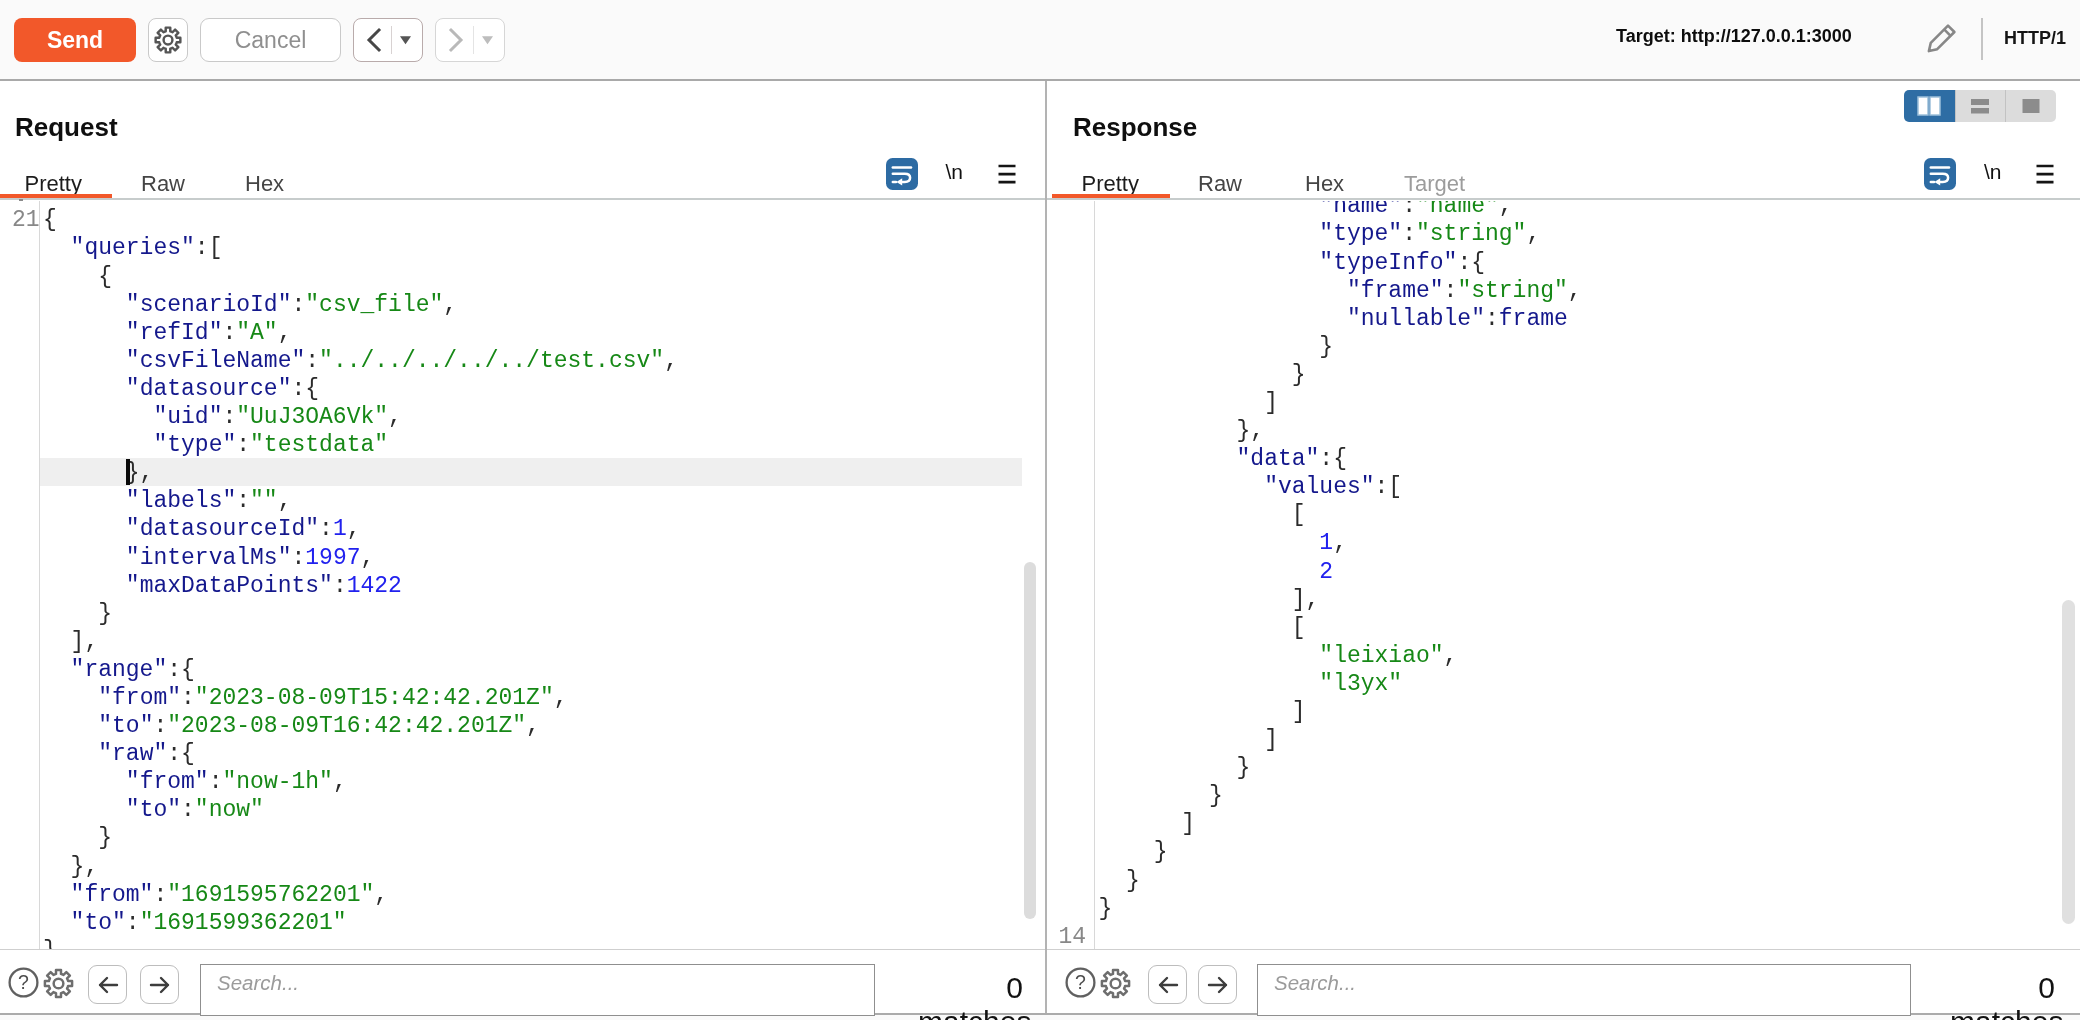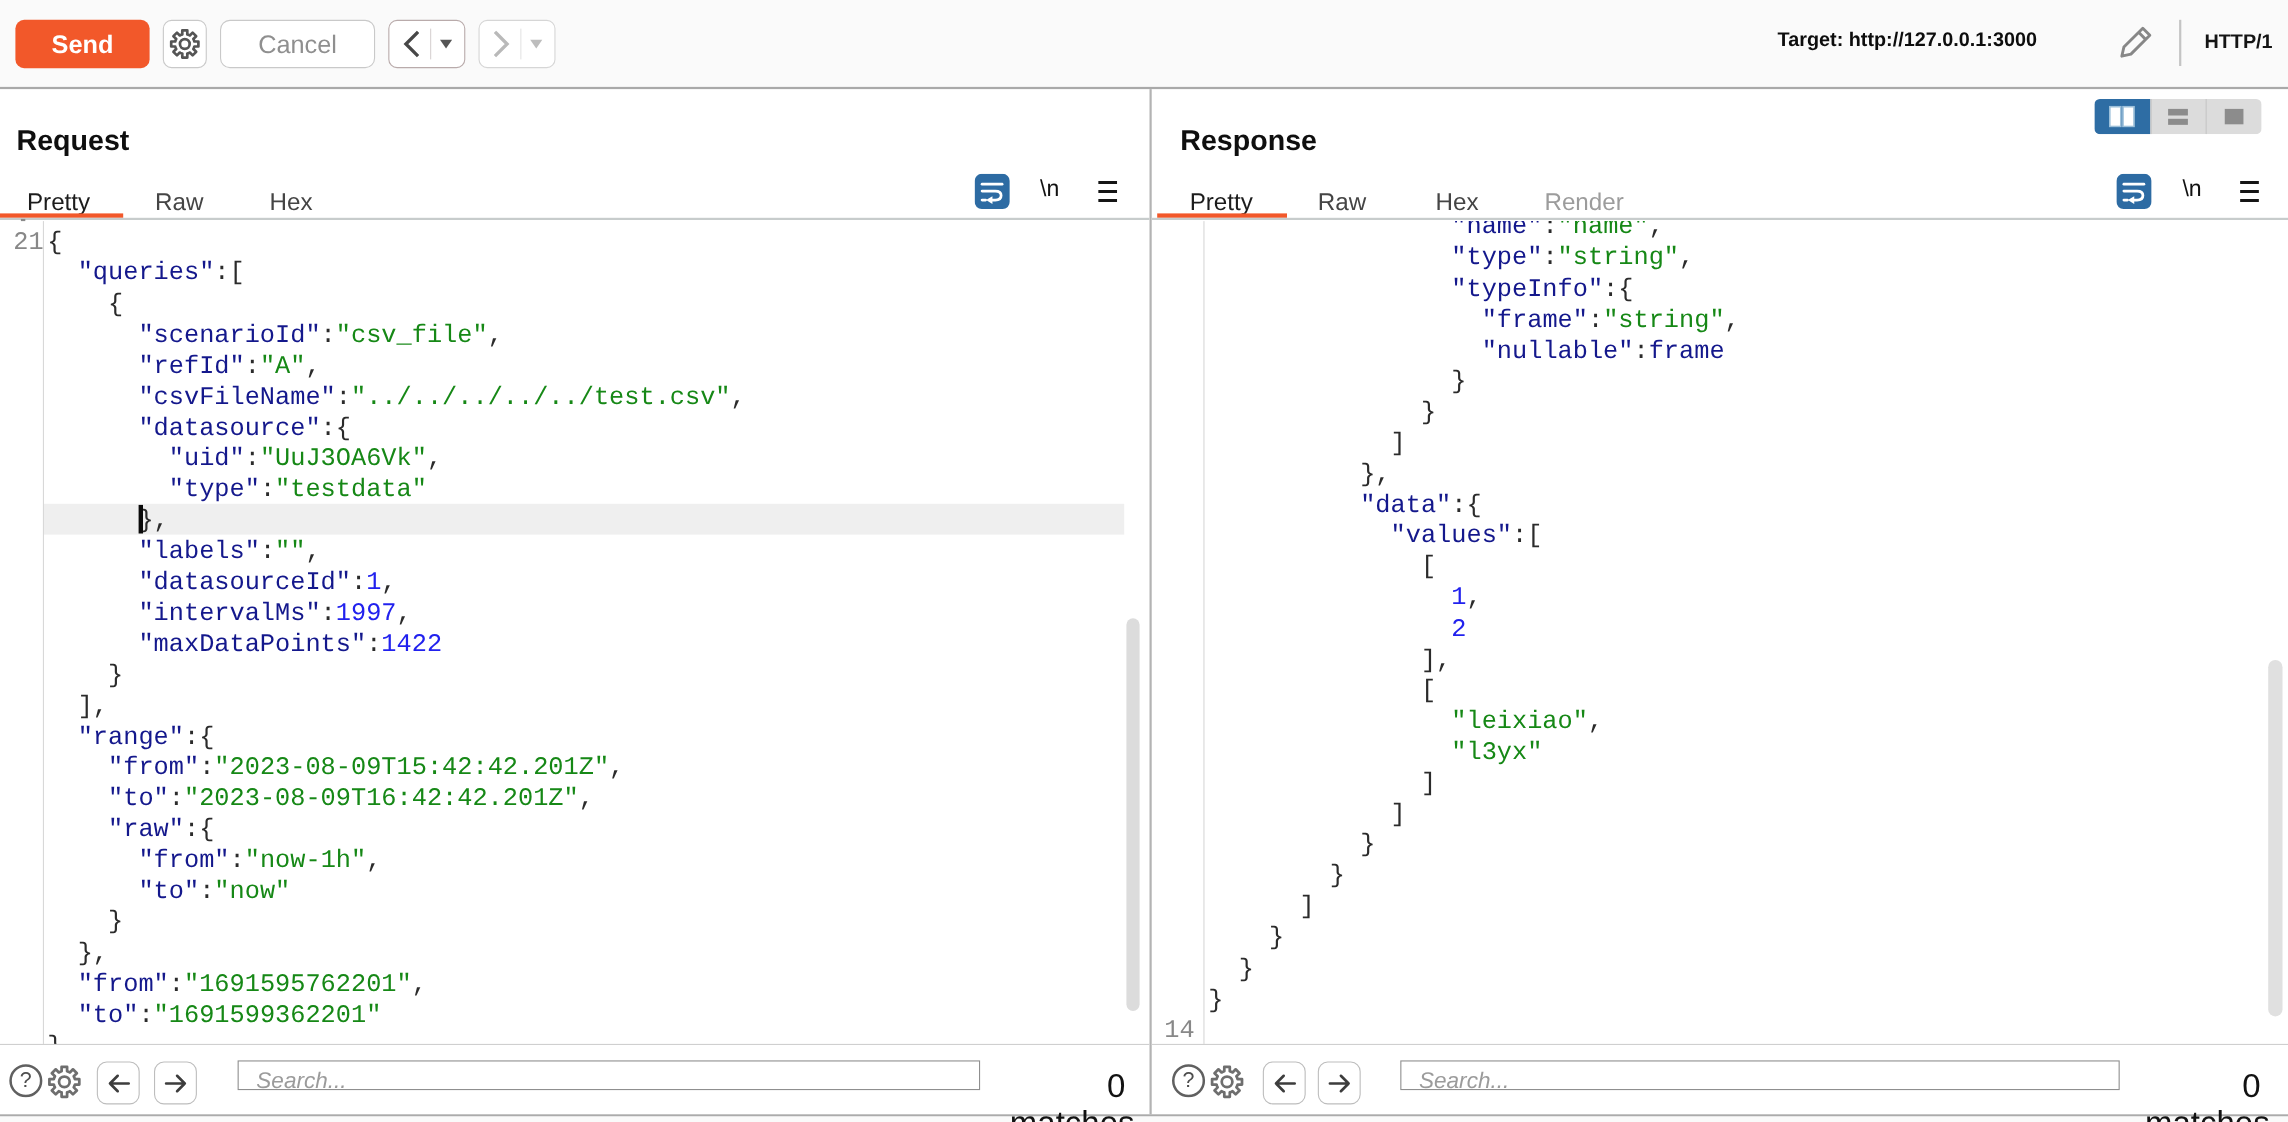--- a/index.html
+++ b/index.html
@@ -43,22 +43,22 @@
   .gnum { position:absolute; font-family:"Liberation Mono", monospace; font-size:23px;
            line-height:28.1px; color:#888; }
   .gsep { position:absolute; top:200.5px; width:1.2px; height:748px; background:#d8d8d8; }
   #hlrow { left:39.7px; top:458.4px; width:982px; height:27.6px; background:#efefef; }
   #cursor { left:125.6px; top:458.8px; width:4px; height:26.6px; background:#0a0a0a; }
   .thumb { position:absolute; border-radius:6.5px; background:#dcdcdc; }
   
   .sline { position:absolute; top:948.6px; height:1.4px; background:#cfcfcf; }
   .sbtn { position:absolute; top:965px; width:39px; height:39px; border:1.6px solid #bdbdbd;
            border-radius:9px; background:#fff; display:flex; align-items:center; justify-content:center; }
-  .sinput { position:absolute; top:964.2px; height:27px; border:1.6px solid #8f8f8f;
-             background:#fff;margin-left:16px; }
+  .sinput { position:absolute; top:964.2px; height:52px; border:1.6px solid #8f8f8f;
+             background:#fff; }
   .sinput span { position:absolute; left:16px; top:6px; font-size:20.5px; font-style:italic; color:#9b9b9b; }
   .matches { position:absolute; top:971px; font-size:30px; color:#121212; }
   .icon { position:absolute; }
 </style></head>
 <body>
 <div class="abs" id="toolbar"></div>
 <div class="abs" id="tbline"></div>
 <div class="btn" id="send">Send</div>
 <div class="btn" id="gearbtn">
     <svg width="30" height="30" viewBox="0 0 32 32" fill="none" stroke="#555" stroke-width="2.6" stroke-linejoin="round">
@@ -175,21 +175,21 @@
   </div>
 <div class="sinput" style="left:200px; width:675px;">
     <span>Search...</span>
   </div>
 <div class="matches" style="left:918px; width:105px; text-align:right;">0 matches</div>
 
 <div class="abs ptitle" style="left:1073px; top:112px;">Response</div>
 <div class="tab on" style="left:1081.5px;">Pretty</div>
 <div class="tab" style="left:1198px;">Raw</div>
 <div class="tab" style="left:1305px;">Hex</div>
-<div class="tab off" style="left:1404px;">Render</div>
+<div class="tab off" style="left:1404px;">Target</div>
 <div class="under" style="left:1052px; width:118px;"></div>
 <div class="tabline" style="left:1046.8px; width:1033.2px;"></div>
 <div class="icon" style="left:1924px; top:157.5px;"><svg width="32" height="32" viewBox="0 0 32 32">
       <rect x="0" y="0" width="32" height="32" rx="6.5" fill="#2d6ba3"></rect>
       <g stroke="#fff" stroke-width="2.5" fill="none" stroke-linecap="round">
         <path d="M6.8 9.4 H25"></path>
         <path d="M6.8 15.7 h12 c3.3 0 5.3 1.5 5.3 4.1 c0 2.6 -2 4.1 -5.3 4.1 h-3.4"></path>
         <path d="M6.8 23.9 h3.2"></path>
       </g>
       <path d="M16.2 20.3 L16.2 27.5 L10.4 23.9 Z" fill="#fff"></path>

